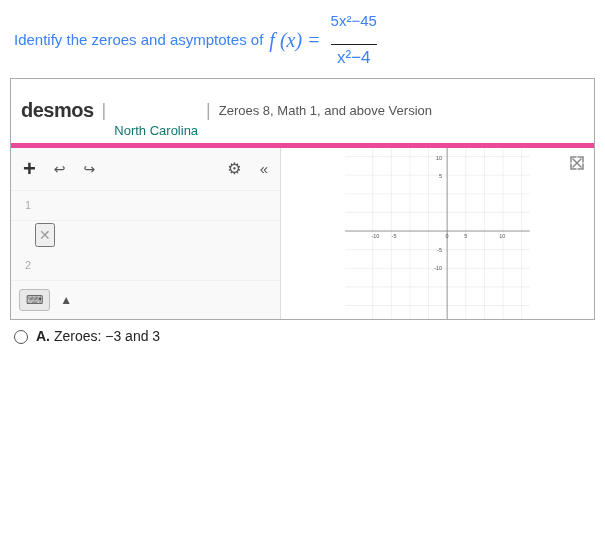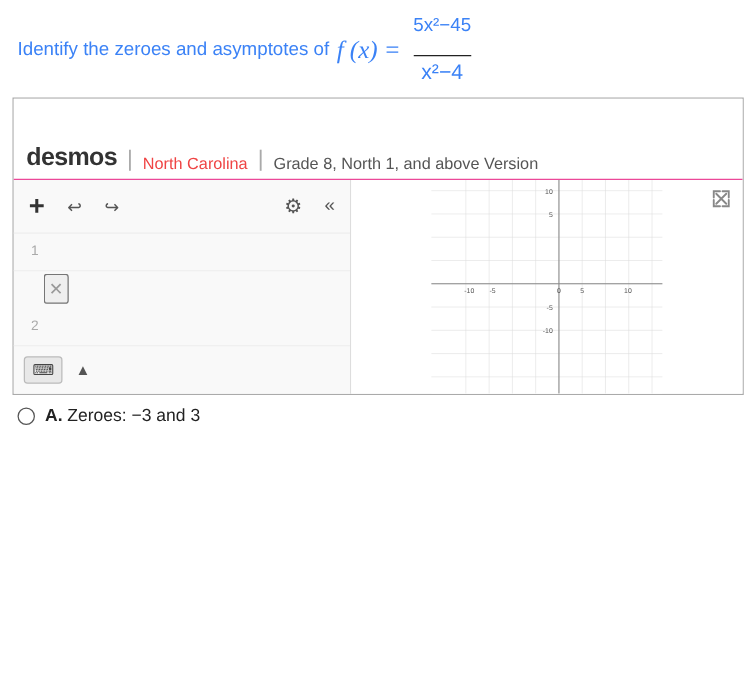--- a/index.html
+++ b/index.html
@@ -43,43 +43,43 @@
     .desmos-container {
       border: 1.5px solid #aaa;
       margin: 0 10px;
       background: #fff;
       display: flex;
       flex-direction: column;
     }
 
     .desmos-header {
       background: #fff;
-      border-bottom: 1px solid #ec4899;
+      border-bottom: 5px solid #ec4899;
       padding: 5px 10px;
       display: flex;
-      align-items: flex-end;
+      align-items: center;
       gap: 8px;
       font-size: 14px;
     }
 
     .desmos-logo {
       font-size: 20px;
       font-weight: bold;
       letter-spacing: -0.5px;
       color: #333;
     }
 
     .desmos-separator {
       color: #aaa;
       font-size: 18px;
       font-weight: 300;
     }
 
     .desmos-region {
-      color: #ef4444;
+      color: #0f766e;
       font-size: 13px;
       margin-top: 39px;
     }
 
     .desmos-grade {
       color: #555;
       font-size: 13px;
     }
 
     .desmos-body {
@@ -252,21 +252,21 @@
   </span>
 </div>
 
 <div class="desmos-container">
 
   <div class="desmos-header">
     <span class="desmos-logo">desmos</span>
     <span class="desmos-separator">|</span>
     <span class="desmos-region">North Carolina</span>
     <span class="desmos-separator">|</span>
-    <span class="desmos-grade">Grade 8, North 1, and above Version</span>
+    <span class="desmos-grade">Zeroes 8, Math 1, and above Version</span>
   </div>
 
   <div class="desmos-body">
 
     <div class="desmos-sidebar">
 
       <div class="sidebar-toolbar">
         <button class="toolbar-btn toolbar-btn-plus">+</button>
         <button class="toolbar-btn" style="font-size:14px;">↩</button>
         <button class="toolbar-btn" style="font-size:14px;">↪</button>

